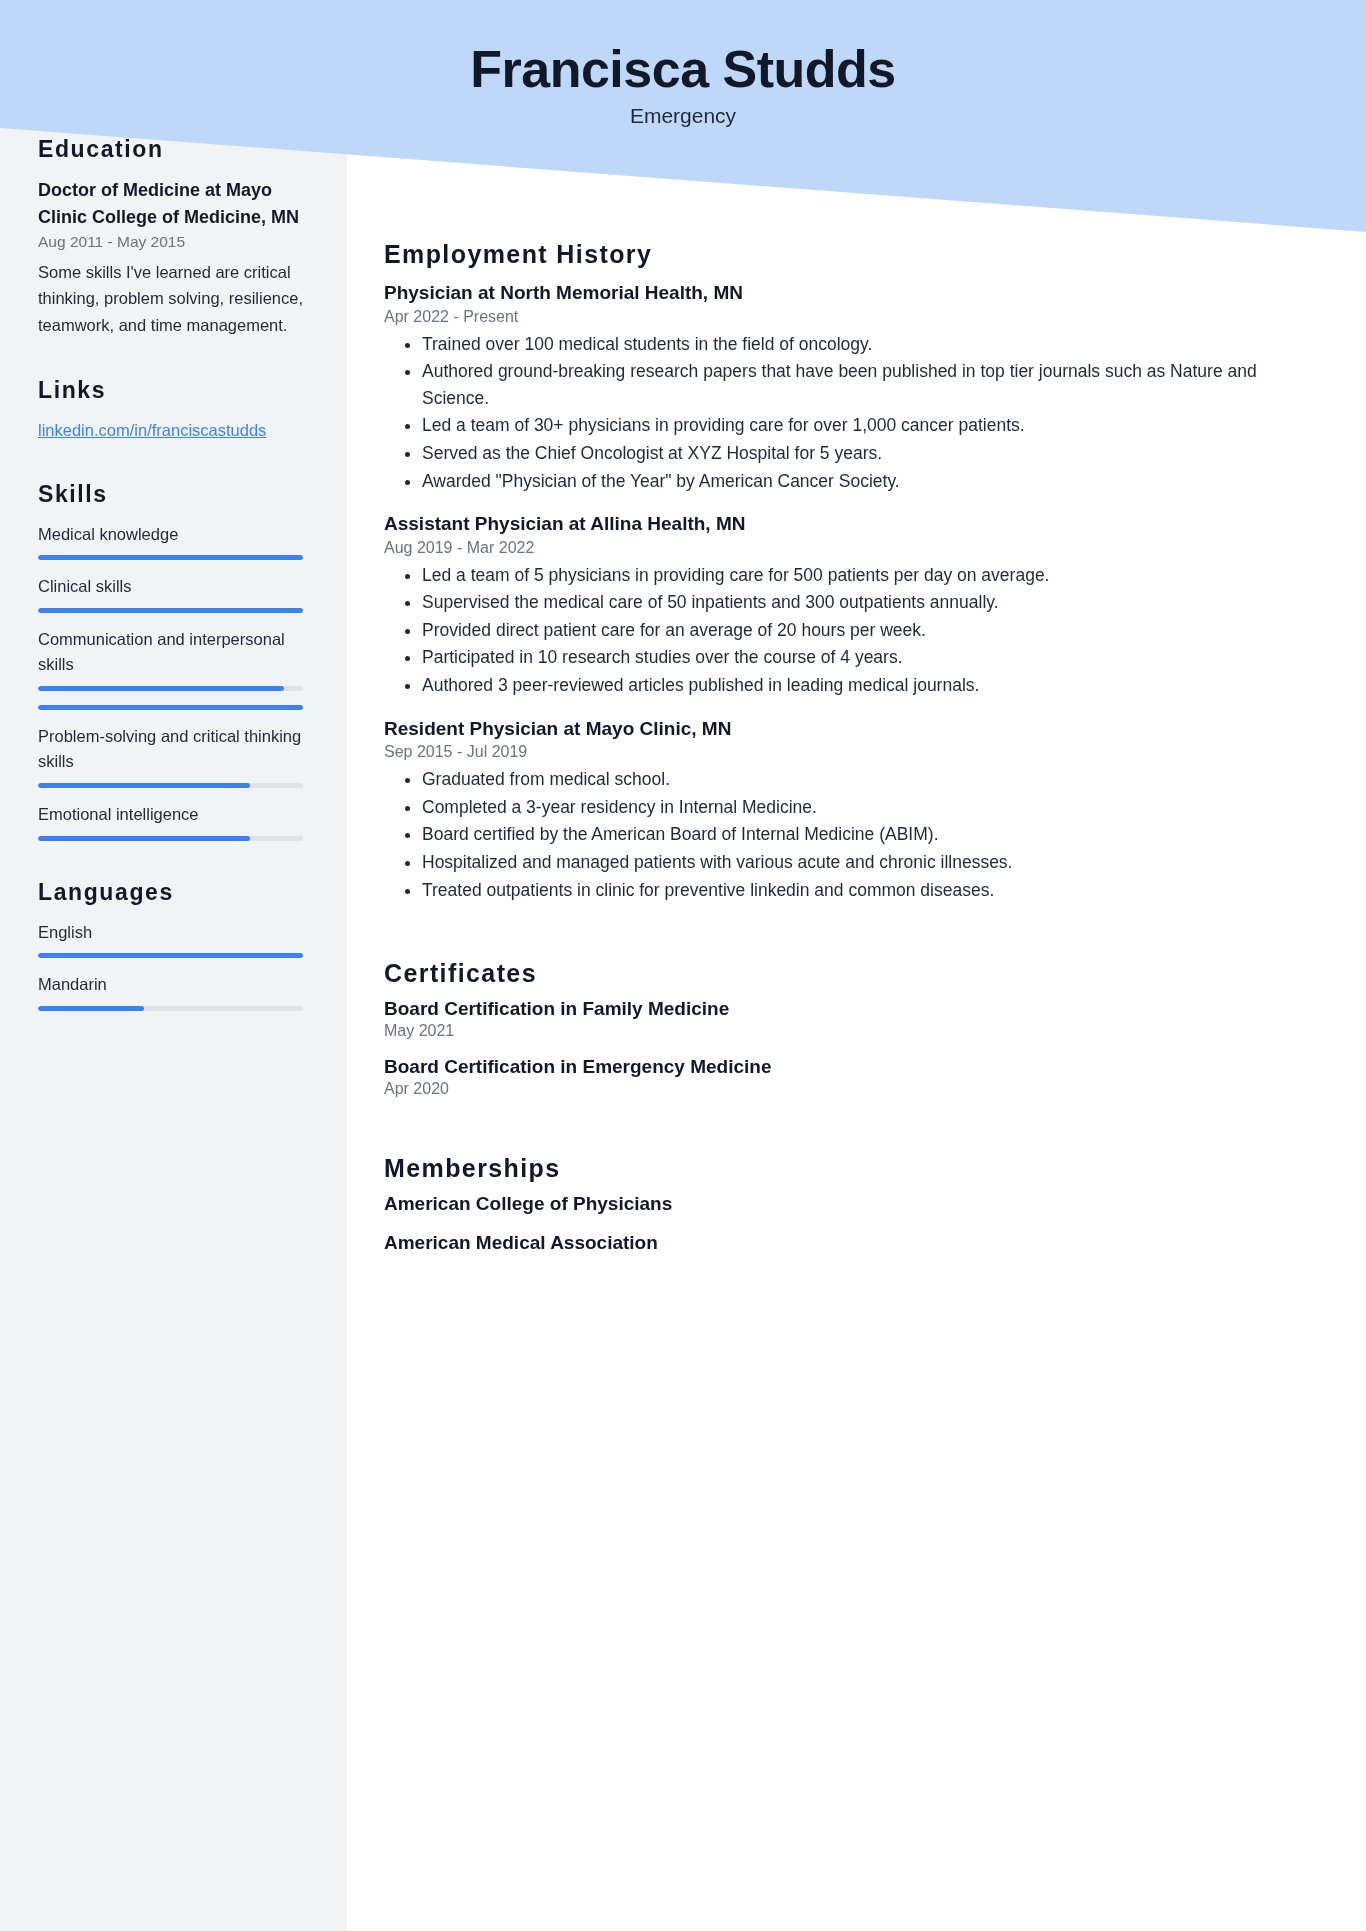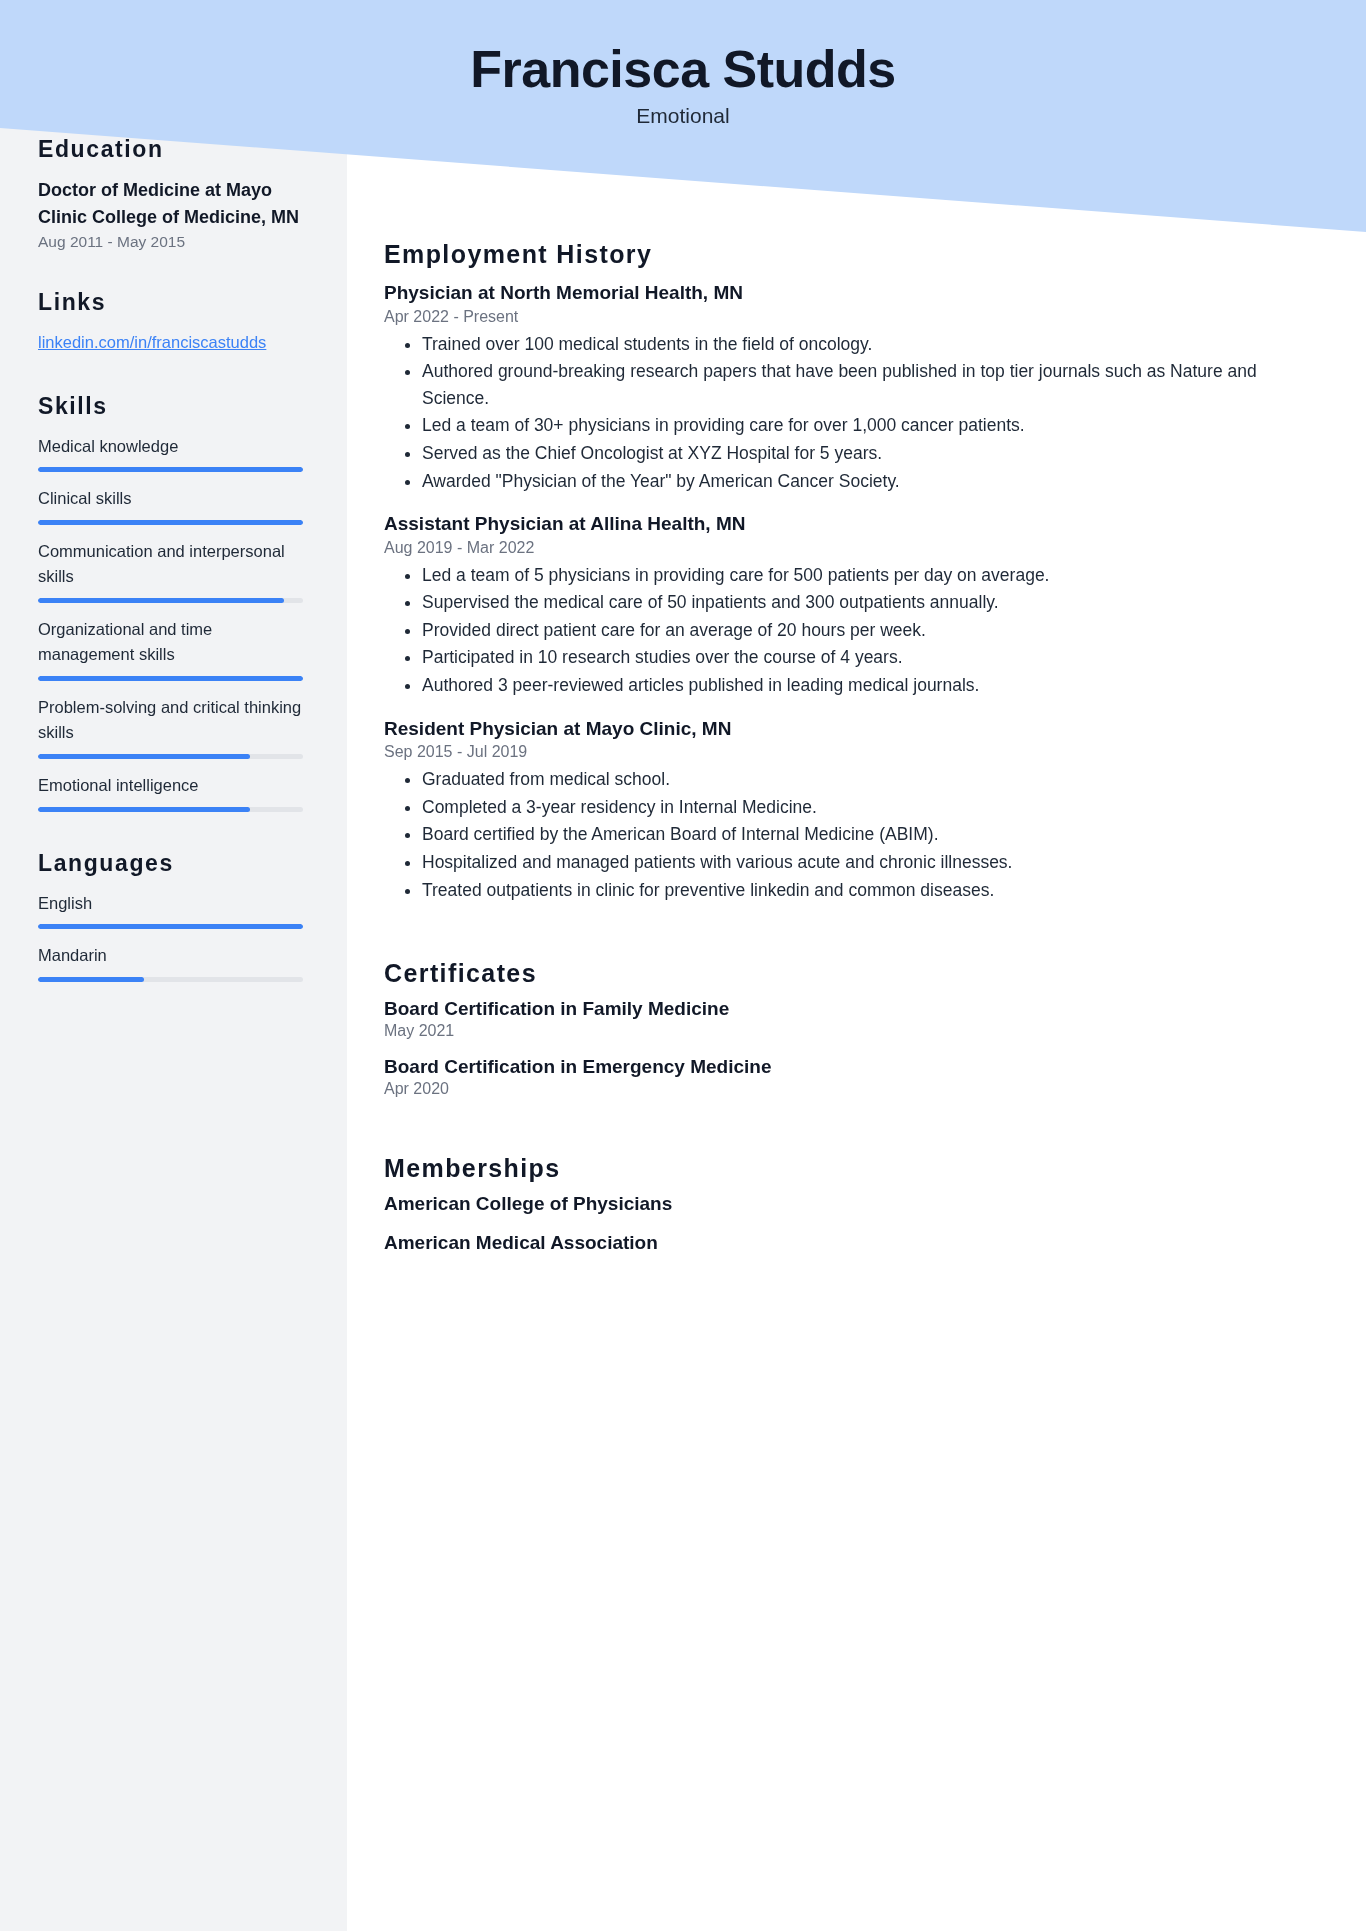--- a/index.html
+++ b/index.html
@@ -231,20 +231,21 @@
             </svg>
         </span>
         <span class="contact-text">1324 5th Ave, Anoka, MN 55303</span>
       </div>
     </div>
 
     <h2 class="side-heading">Education</h2>
     <div>
       <div class="edu-title">Doctor of Medicine at Mayo Clinic College of Medicine, MN</div>
       <div class="edu-date">Aug 2011 - May 2015</div>
+      <div class="edu-desc">Some skills I've learned are critical thinking, problem solving, resilience, teamwork, and time management.</div>
     </div>
 
     <h2 class="side-heading">Links</h2>
     <div class="links-block">
       <a href="#" class="link-text">linkedin.com/in/franciscastudds</a>
     </div>
 
     <h2 class="side-heading">Skills</h2>
     <div id="skills-list">
         <div class="bar-item">
@@ -259,21 +260,20 @@
             <div class="bar-fill" style="width: 100%;"></div>
           </div>
         </div>
         <div class="bar-item">
           <div class="bar-label">Communication and interpersonal skills</div>
           <div class="bar-track">
             <div class="bar-fill" style="width: 93%;"></div>
           </div>
         </div>
         <div class="bar-item">
-          <div class="bar-label">Organizational and time management skills</div>
           <div class="bar-track">
             <div class="bar-fill" style="width: 100%;"></div>
           </div>
         </div>
         <div class="bar-item">
           <div class="bar-label">Problem-solving and critical thinking skills</div>
           <div class="bar-track">
             <div class="bar-fill" style="width: 80%;"></div>
           </div>
         </div>
@@ -300,21 +300,21 @@
           </div>
         </div>
       </div>
 
   </div>
 </aside>
 
 <header class="header">
   <div class="header-inner">
     <div class="name">Francisca Studds</div>
-    <div class="role">Emotional</div>
+    <div class="role">Emergency</div>
   </div>
 </header>
 
 <main class="main">
 
   <h2 class="main-heading">Employment History</h2>
   <div id="jobs-list">
       <div class="job">
         <div class="job-title">Physician at North Memorial Health, MN</div>
         <div class="job-date">Apr 2022 - Present</div>

